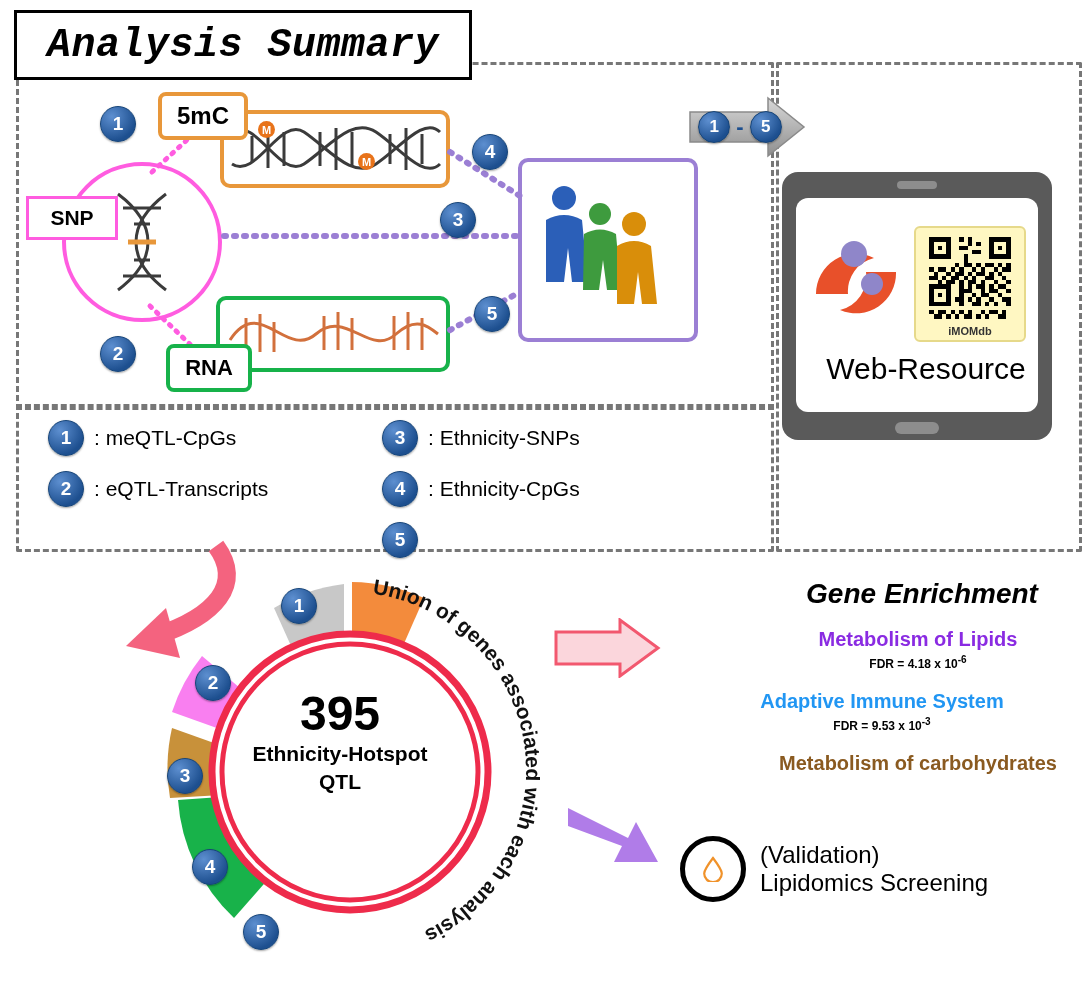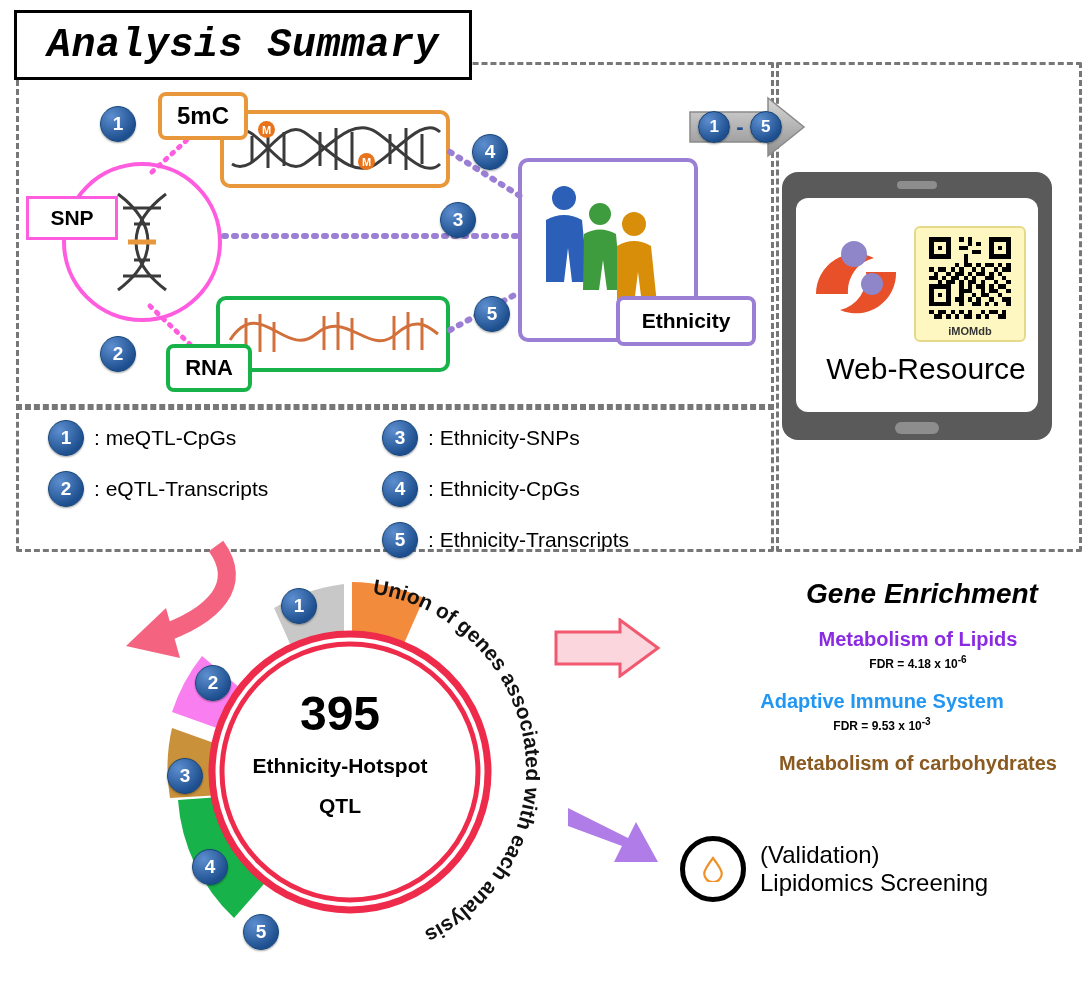--- a/index.html
+++ b/index.html
@@ -202,21 +202,21 @@
     gap: 6px; z-index: 22;
   }
   #arrow15-dash { font-size: 22px; font-weight: bold; color: #1d4f8f; }
 
   
   #donut-wrap { left: 160px; top: 570px; width: 380px; height: 400px; }
   #donut-center {
     left: 222px; top: 690px; width: 236px; text-align: center; z-index: 16;
   }
   #donut-number { font-size: 48px; font-weight: bold; line-height: 1; }
-  #donut-sub { font-size: 21px; font-weight: bold; line-height: 1.12; margin-top: 16px; }
+  #donut-sub { font-size: 21px; font-weight: bold; line-height: 1.12; margin-top: 4px; }
 
   
   #gene-title {
     left: 762px; top: 578px; width: 320px;
     text-align: center;
     font-size: 28px; font-style: italic; font-weight: bold;
   }
   .enrich { position: absolute; width: 340px; text-align: center; }
   .enrich .name { font-size: 20px; font-weight: bold; }
   .enrich .fdr { font-size: 12px; font-weight: bold; margin-top: 3px; }
@@ -331,21 +331,20 @@
         <circle cx="78" cy="52" r="11"></circle>
         <path d="M62 72 q16 -9 32 0 l5 56 h-14 l-4 -30 -4 30 h-16 z"></path>
       </g>
 
       <g fill="#d98e0a">
         <circle cx="112" cy="62" r="12"></circle>
         <path d="M95 84 q17 -10 34 0 l6 58 h-15 l-4 -32 -4 32 h-17 z"></path>
       </g>
     </svg>
   </div>
-  <div class="abs" id="eth-label">Ethnicity</div>
 
   <div class="abs badge badge-lg" style="left:100px; top:106px;">1</div>
   <div class="abs badge badge-lg" style="left:100px; top:336px;">2</div>
   <div class="abs badge badge-lg" style="left:440px; top:202px;">3</div>
   <div class="abs badge badge-lg" style="left:472px; top:134px;">4</div>
   <div class="abs badge badge-lg" style="left:474px; top:296px;">5</div>
 
   <svg class="abs" id="arrow15" viewBox="0 0 118 62">
     <defs>
       <linearGradient id="gArrow" x1="0" y1="0" x2="0" y2="1">
@@ -377,21 +376,20 @@
     <div class="legend-item">
       <span class="badge badge-lg">3</span>
       <span>: Ethnicity-SNPs</span>
     </div>
     <div class="legend-item">
       <span class="badge badge-lg">4</span>
       <span>: Ethnicity-CpGs</span>
     </div>
     <div class="legend-item">
       <span class="badge badge-lg">5</span>
-      <span>: Ethnicity-Transcripts</span>
     </div>
   </div>
 
   <div class="abs" id="tablet">
     <div class="abs" id="tablet-cam"></div>
     <div class="abs" id="tablet-screen">
 
       <svg class="abs" style="left:14px;top:34px;width:92px;height:92px;" viewBox="0 0 92 92">
         <path d="M6 62 a40 40 0 0 1 58 -36 a34 34 0 0 0 -26 36 z" fill="#e8502a"></path>
         <path d="M86 40 a40 40 0 0 1 -56 38 a34 34 0 0 0 26 -38 z" fill="#e8502a"></path>

